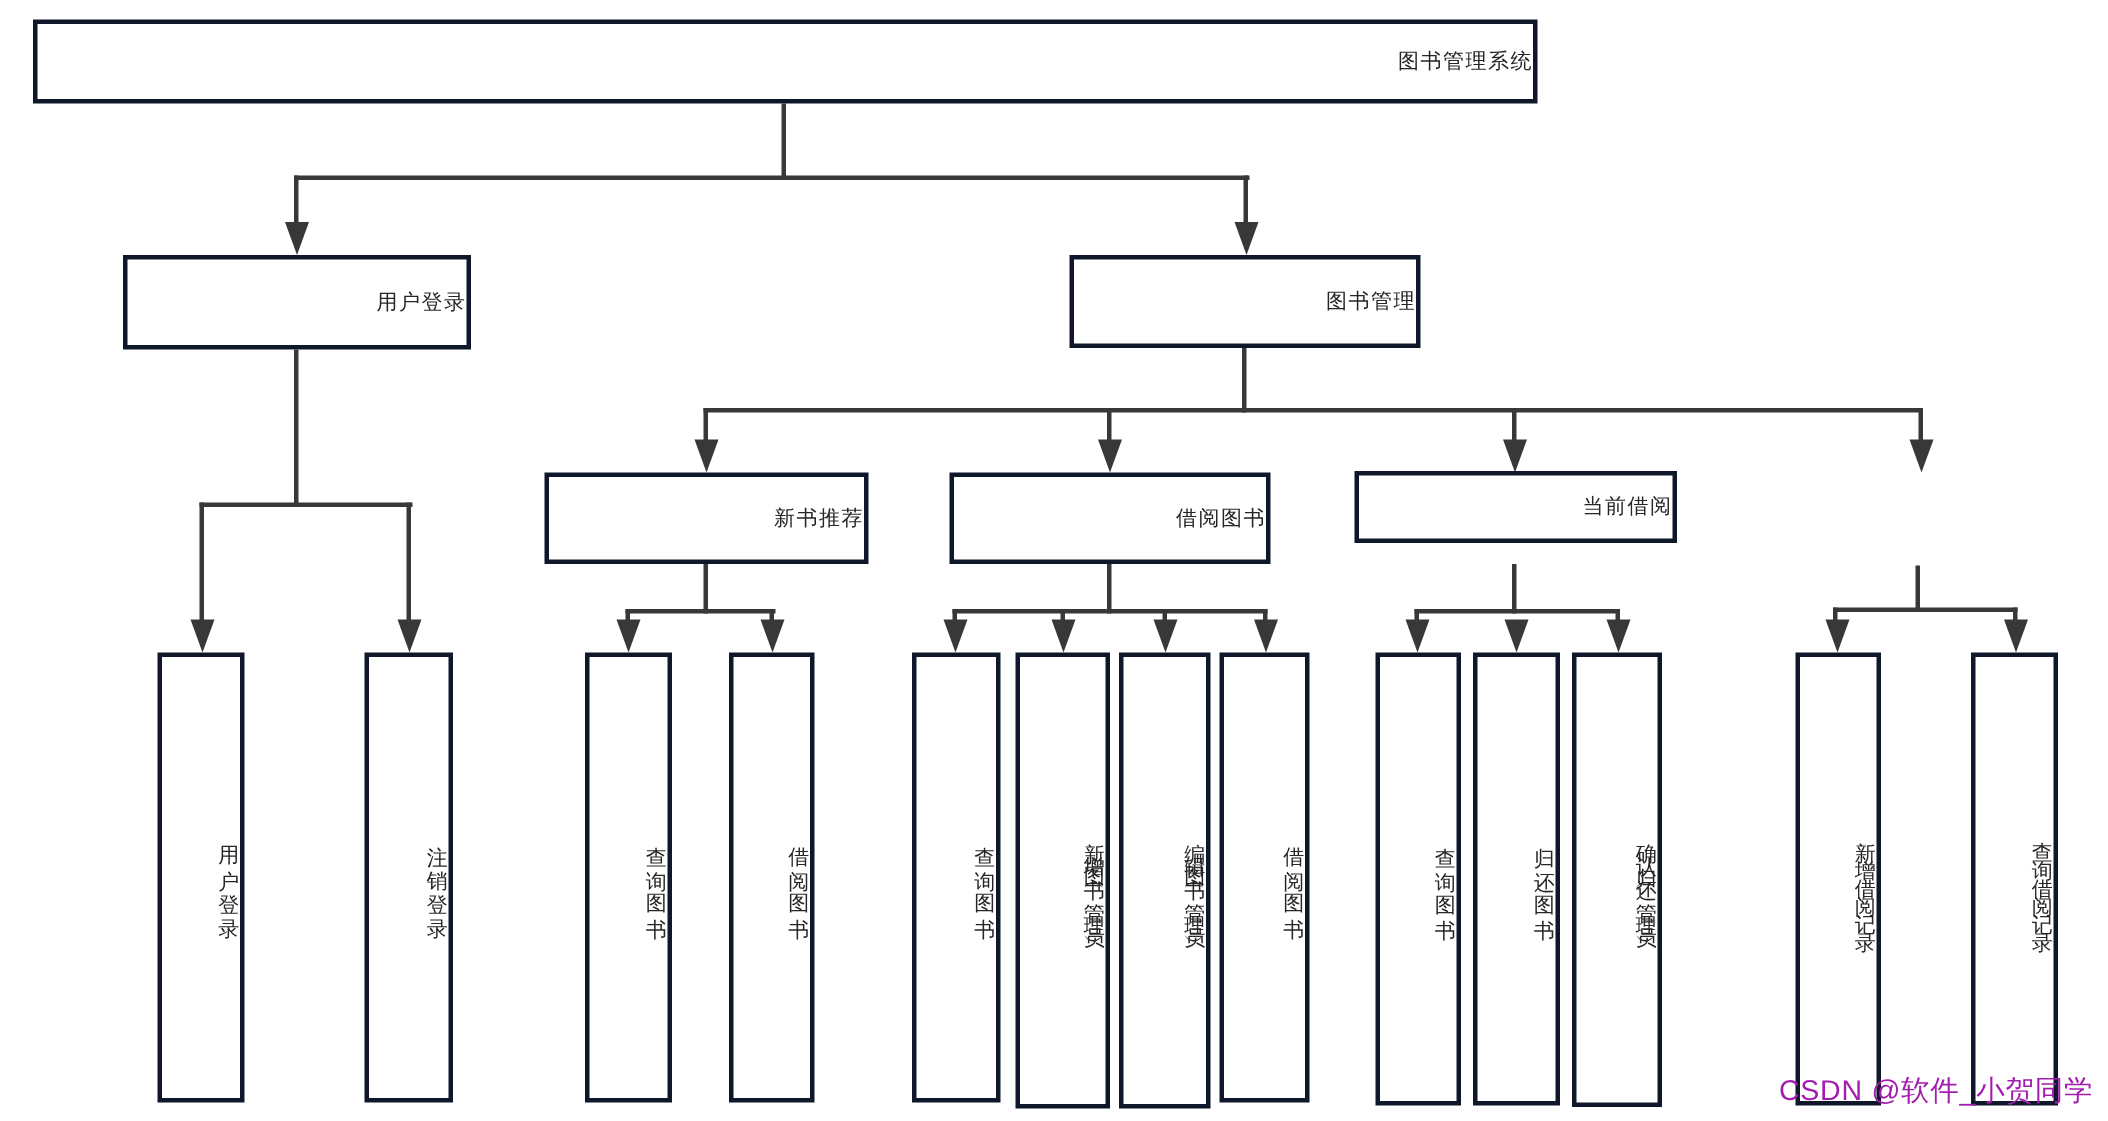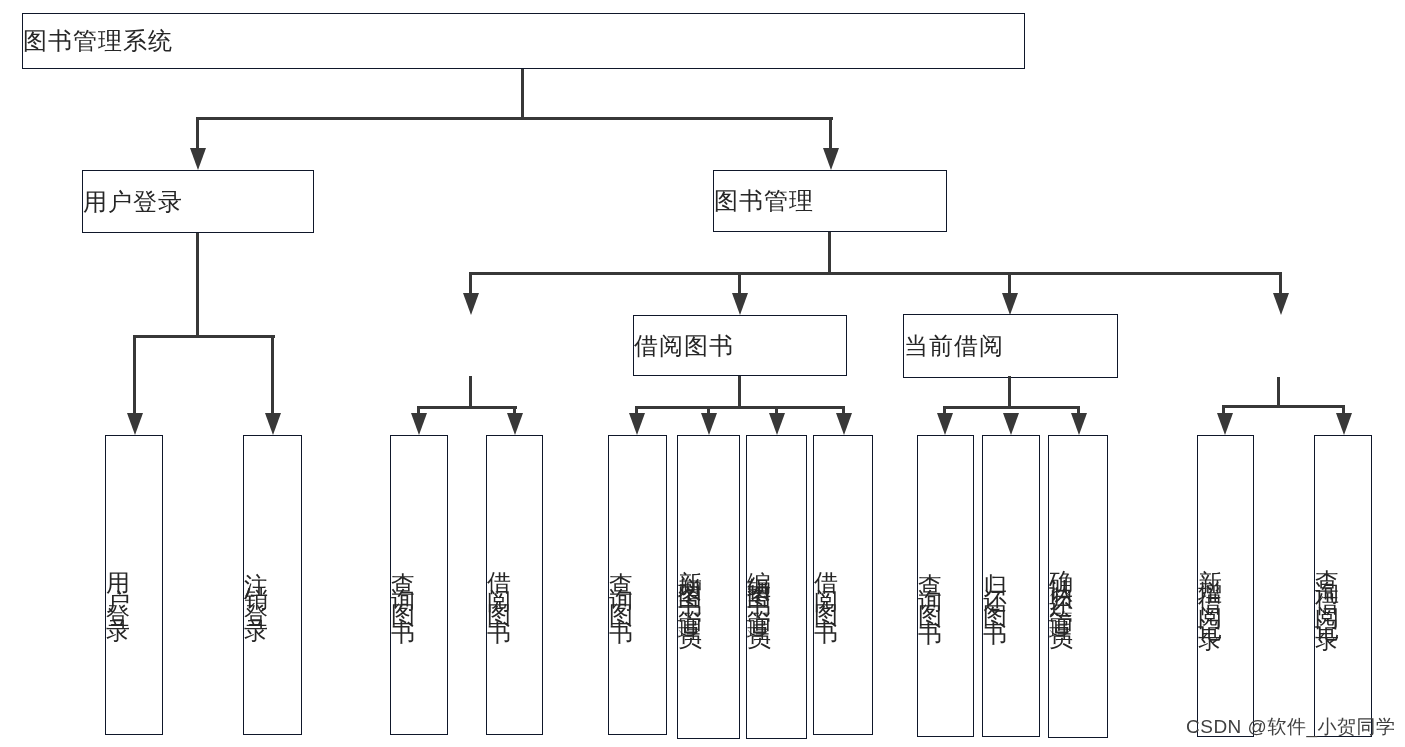--- a/index.html
+++ b/index.html
@@ -1,39 +1,39 @@
 <!DOCTYPE html>
 <html><head>
 <meta charset="utf-8">
 <style>
   html,body{margin:0;padding:0;background:#ffffff;}
   #stage{
     position:relative;width:1405px;height:747px;background:#ffffff;overflow:hidden;
     font-family:"Liberation Sans","DejaVu Sans",sans-serif;
   }
   .box{
-    position:absolute;box-sizing:border-box;border:1px solid #0f172a;background:#ffffff;
-    display:flex;align-items:center;justify-content:flex-start;
-    color:#262626;font-size:24px;letter-spacing:1px;
+    position:absolute;box-sizing:border-box;border:3px solid #0f172a;background:#ffffff;
+    display:flex;align-items:center;justify-content:flex-end;
+    color:#262626;font-size:14px;letter-spacing:1px;
   }
   .vbox span{
     writing-mode:vertical-lr;text-orientation:mixed;
     display:block;line-height:1;white-space:nowrap;
   }
   .hl,.vl{position:absolute;background:#383838;}
   .hl{height:3px;}
   .vl{width:3px;}
   .arrow{
     position:absolute;width:0;height:0;
     border-left:8px solid transparent;border-right:8px solid transparent;
     border-top:22px solid #383838;
   }
   .watermark{
     position:absolute;left:1186px;top:714px;
-    color:#404040;font-size:19px;letter-spacing:0.5px;white-space:nowrap;
+    color:#a21caf;font-size:19px;letter-spacing:0.5px;white-space:nowrap;
   }
 </style>
 </head>
 <body>
 
 <div id="stage">
 
   <div class="box" style="left:22px;top:13px;width:1003px;height:56px;">
     <span>图书管理系统</span>
   </div>
@@ -63,24 +63,27 @@
   <div class="hl" style="left:469px;top:272px;width:813px;"></div>
   <div class="vl" style="left:469px;top:272px;height:25px;"></div>
   <div class="vl" style="left:738px;top:272px;height:25px;"></div>
   <div class="vl" style="left:1008px;top:272px;height:25px;"></div>
   <div class="vl" style="left:1279px;top:272px;height:25px;"></div>
   <div class="arrow" style="left:463px;top:293px;"></div>
   <div class="arrow" style="left:732px;top:293px;"></div>
   <div class="arrow" style="left:1002px;top:293px;"></div>
   <div class="arrow" style="left:1273px;top:293px;"></div>
 
+  <div class="box" style="left:363px;top:315px;width:216px;height:61px;">
+    <span>新书推荐</span>
+  </div>
   <div class="box" style="left:633px;top:315px;width:214px;height:61px;">
     <span>借阅图书</span>
   </div>
-  <div class="box" style="left:903px;top:314px;width:215px;height:64px;">
+  <div class="box" style="left:903px;top:314px;width:215px;height:48px;">
     <span>当前借阅</span>
   </div>
 
   <div class="vl" style="left:469px;top:376px;height:33px;"></div>
   <div class="hl" style="left:417px;top:406px;width:100px;"></div>
   <div class="vl" style="left:417px;top:406px;height:10px;"></div>
   <div class="vl" style="left:513px;top:406px;height:10px;"></div>
   <div class="arrow" style="left:411px;top:413px;"></div>
   <div class="arrow" style="left:507px;top:413px;"></div>
 

